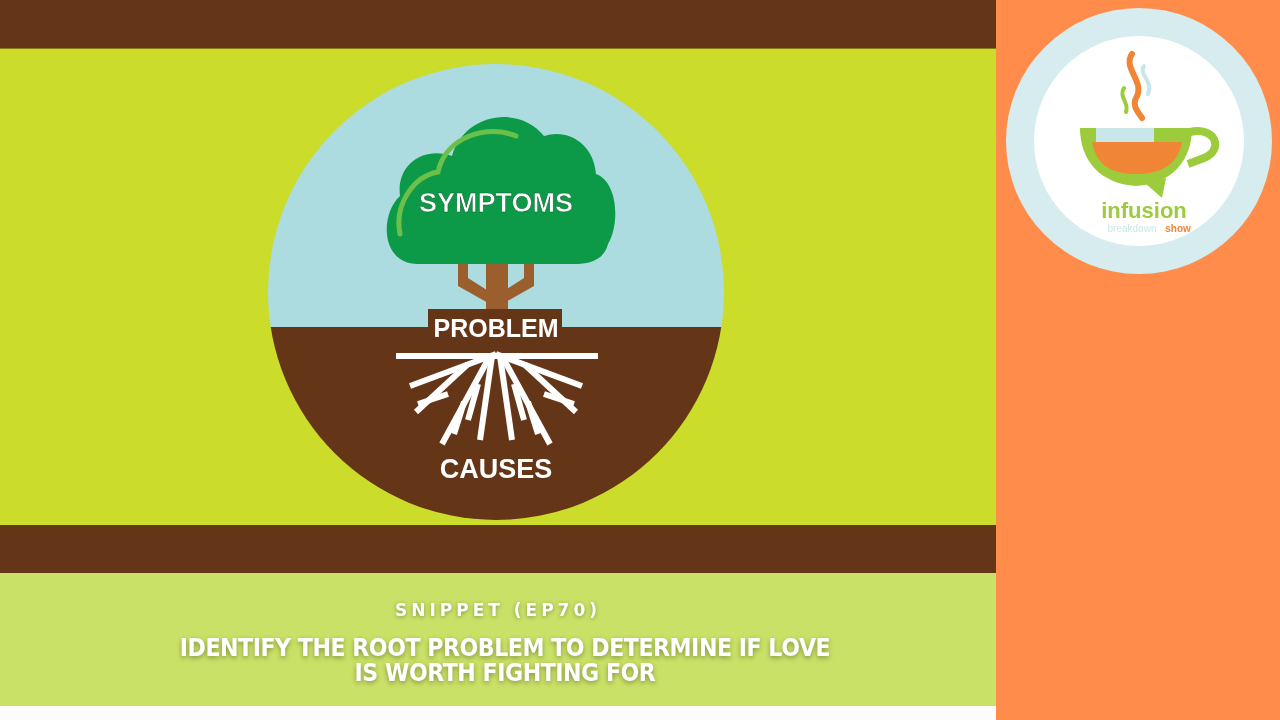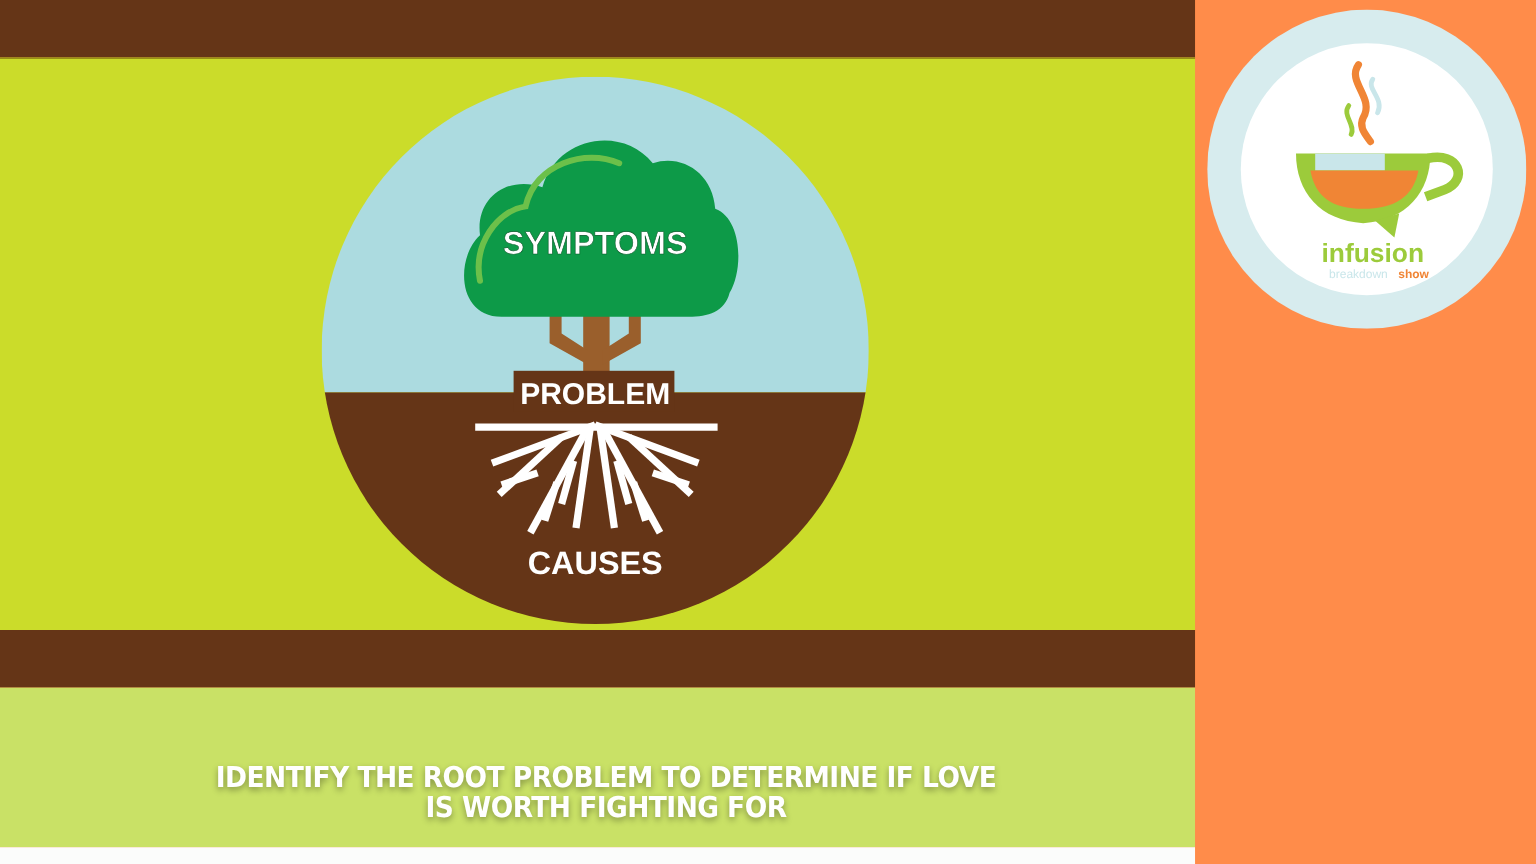--- a/index.html
+++ b/index.html
@@ -68,20 +68,21 @@
         <path d="M232,292 L244,376"></path>
         <path d="M196,338 L186,370"></path>
         <path d="M260,338 L270,370"></path>
         <path d="M210,320 L200,356"></path>
         <path d="M246,320 L256,356"></path>
       </g>
       <text x="228" y="414" text-anchor="middle" font-family="Liberation Sans, sans-serif" font-weight="bold" font-size="27" fill="#ffffff">CAUSES</text>
     </g>
   </svg>
 
+  <div class="caption-sub">SNIPPET (EP70)</div>
   <div class="caption-title">
     <div>IDENTIFY THE ROOT PROBLEM TO DETERMINE IF LOVE</div>
     <div>IS WORTH FIGHTING FOR</div>
   </div>
 </div>
 
 <div class="right-panel">
 </div>
 
 <svg class="logo" viewBox="0 0 266 266" xmlns="http://www.w3.org/2000/svg">

